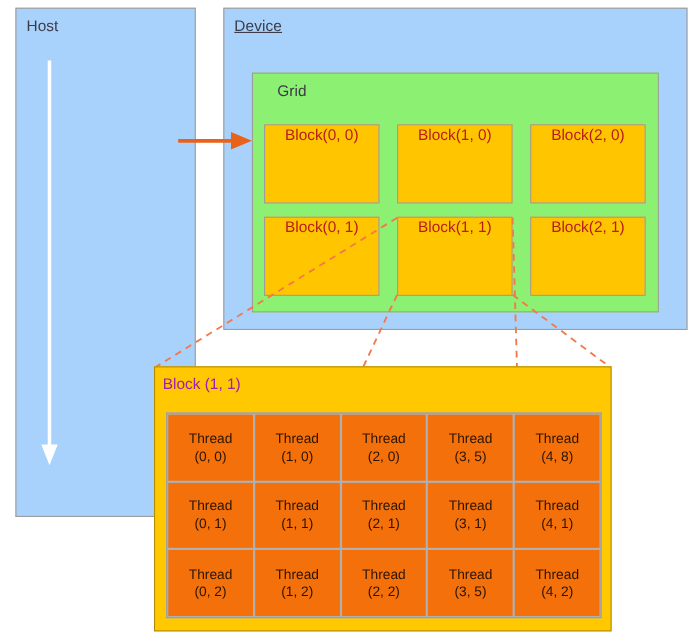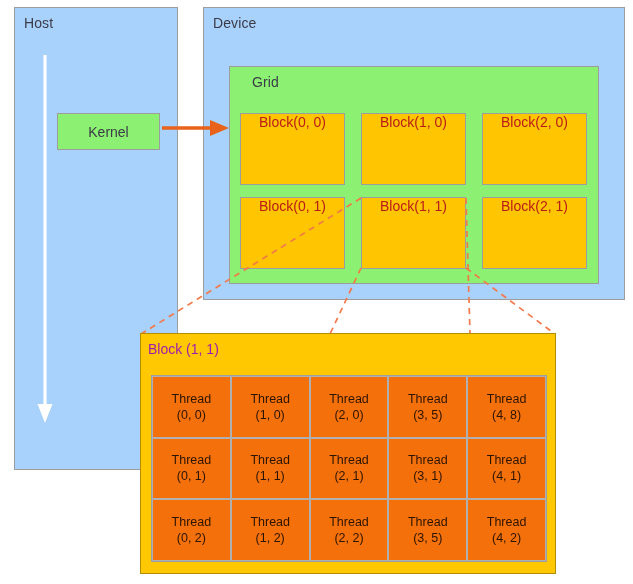--- a/index.html
+++ b/index.html
@@ -30,21 +30,21 @@
   }
 
   .container-label{
     position:absolute;
     font-size:14px;
     color:#3b3b47;
     letter-spacing:.1px;
     white-space:nowrap;
   }
   .host-label{left:24px;top:15px;}
-  .device-label{left:213px;top:15px;}
+  .device-label{left:213px;top:15px;text-decoration:underline;}
   .grid-label{left:252px;top:74px;}
 
   
   .kernel-box{
     left:57px;top:113px;width:103px;height:37px;
     background:#8cf072;border:1px solid #9d9d9d;
     display:flex;align-items:center;justify-content:center;
     font-size:14px;color:#3b3b47;
   }
 
@@ -97,23 +97,20 @@
 
   <div class="box host-box"></div>
   <div class="container-label host-label">Host</div>
 
   <div class="box device-box"></div>
   <div class="container-label device-label">Device</div>
 
   <div class="box grid-box"></div>
   <div class="container-label grid-label">Grid</div>
 
-  <div class="box kernel-box">
-    <span>Kernel</span>
-  </div>
 
   <div class="box block" style="left:240px;top:113px;width:105px;height:72px;">
     <span class="ln">Block</span>
     <span class="ln">(0, 0)</span>
   </div>
   <div class="box block" style="left:361px;top:113px;width:105px;height:72px;">
     <span class="ln">Block</span>
     <span class="ln">(1, 0)</span>
   </div>
   <div class="box block" style="left:482px;top:113px;width:105px;height:72px;">

